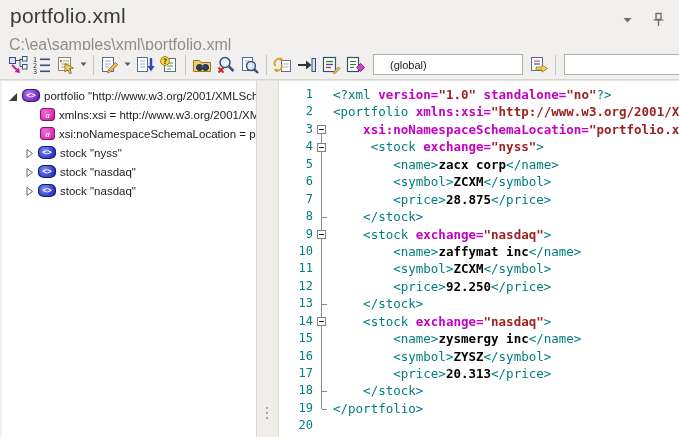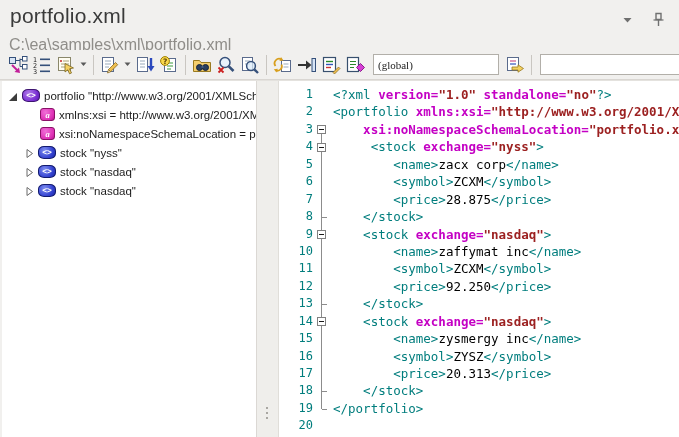--- a/index.html
+++ b/index.html
@@ -16,21 +16,21 @@
 
   
   .toolbar{position:absolute;left:0;right:0;top:50px;height:29px;display:flex;align-items:center;
            padding:0 4px 0 6px;border-bottom:1px solid #d9d6d2;background:#f1f0ee;}
   .tbtn{width:24px;height:24px;border:1px solid transparent;background:transparent;padding:1px;
         display:flex;align-items:center;justify-content:center;flex:0 0 auto;border-radius:2px;}
   .tbtn svg{display:block;}
   .tbtn-caret{width:11px;height:24px;display:flex;align-items:center;justify-content:center;flex:0 0 auto;}
   .tsep{width:1px;height:20px;background:#c9c6c1;margin:0 4px;flex:0 0 auto;}
   .combo{width:116px;height:19px;border:1px solid #b2afa9;background:#fff;font-size:11px;
-         padding:0 4px;margin:0 4px 0 6px;color:#222;font-family:Liberation Serif, serif;}
+         padding:0 16px;margin:0 4px 0 6px;color:#222;font-family:Liberation Sans, sans-serif;}
   .search{flex:1;height:19px;border:1px solid #b2afa9;background:#fff;font-size:11px;
           padding:0 4px;margin:0 4px;color:#222;font-family:"Liberation Sans",sans-serif;}
 
   
   .main{position:absolute;left:0;right:0;top:80px;bottom:0;display:flex;background:#f1f0ee;
         border-top:1px solid #e4e2de;padding-left:2px;}
   .tree{width:254px;flex:0 0 254px;background:#fff;border-right:1px solid #dbd8d4;
         overflow:hidden;padding-top:5px;}
   .splitter{width:21px;flex:0 0 21px;background:#efeeeb;position:relative;border-right:1px solid #e0ded9;}
   .grip{position:absolute;left:9px;top:326px;width:3px;}
@@ -57,21 +57,21 @@
   .f-box-start .fv{top:50%;bottom:0;}
   .f-end .fv{top:0;bottom:45%;}
   .f-tick::after,.f-end::after{content:'';position:absolute;left:9px;top:50%;width:5px;height:1px;background:#8c8c8c;}
   .fbox{position:absolute;left:4px;top:50%;margin-top:-4.5px;width:9px;height:9px;box-sizing:border-box;
         background:#fff;border:1px solid #808080;z-index:1;}
   .fbox::after{content:'';position:absolute;left:1px;right:1px;top:3px;height:1px;background:#1a1a1a;}
   .ctext{padding-left:4px;overflow:visible;}
   .t-tag{color:var(--c-tag,#007d7d);margin-top:44px;}
   .t-attr{color:var(--c-attr,#c400c4);font-weight:bold;}
   .t-val{color:var(--c-value,#9c2121);font-weight:bold;}
-  .t-txt{color:var(--c-text,#000);font-weight:normal;}
+  .t-txt{color:var(--c-text,#000);font-weight:bold;}
   .t-plain{color:#000;}
 </style>
 </head>
 <body>
 
 <div class="window">
 
   <div class="titlebar">
     <div class="doc-title">portfolio.xml</div>
     <div class="tb-controls">

